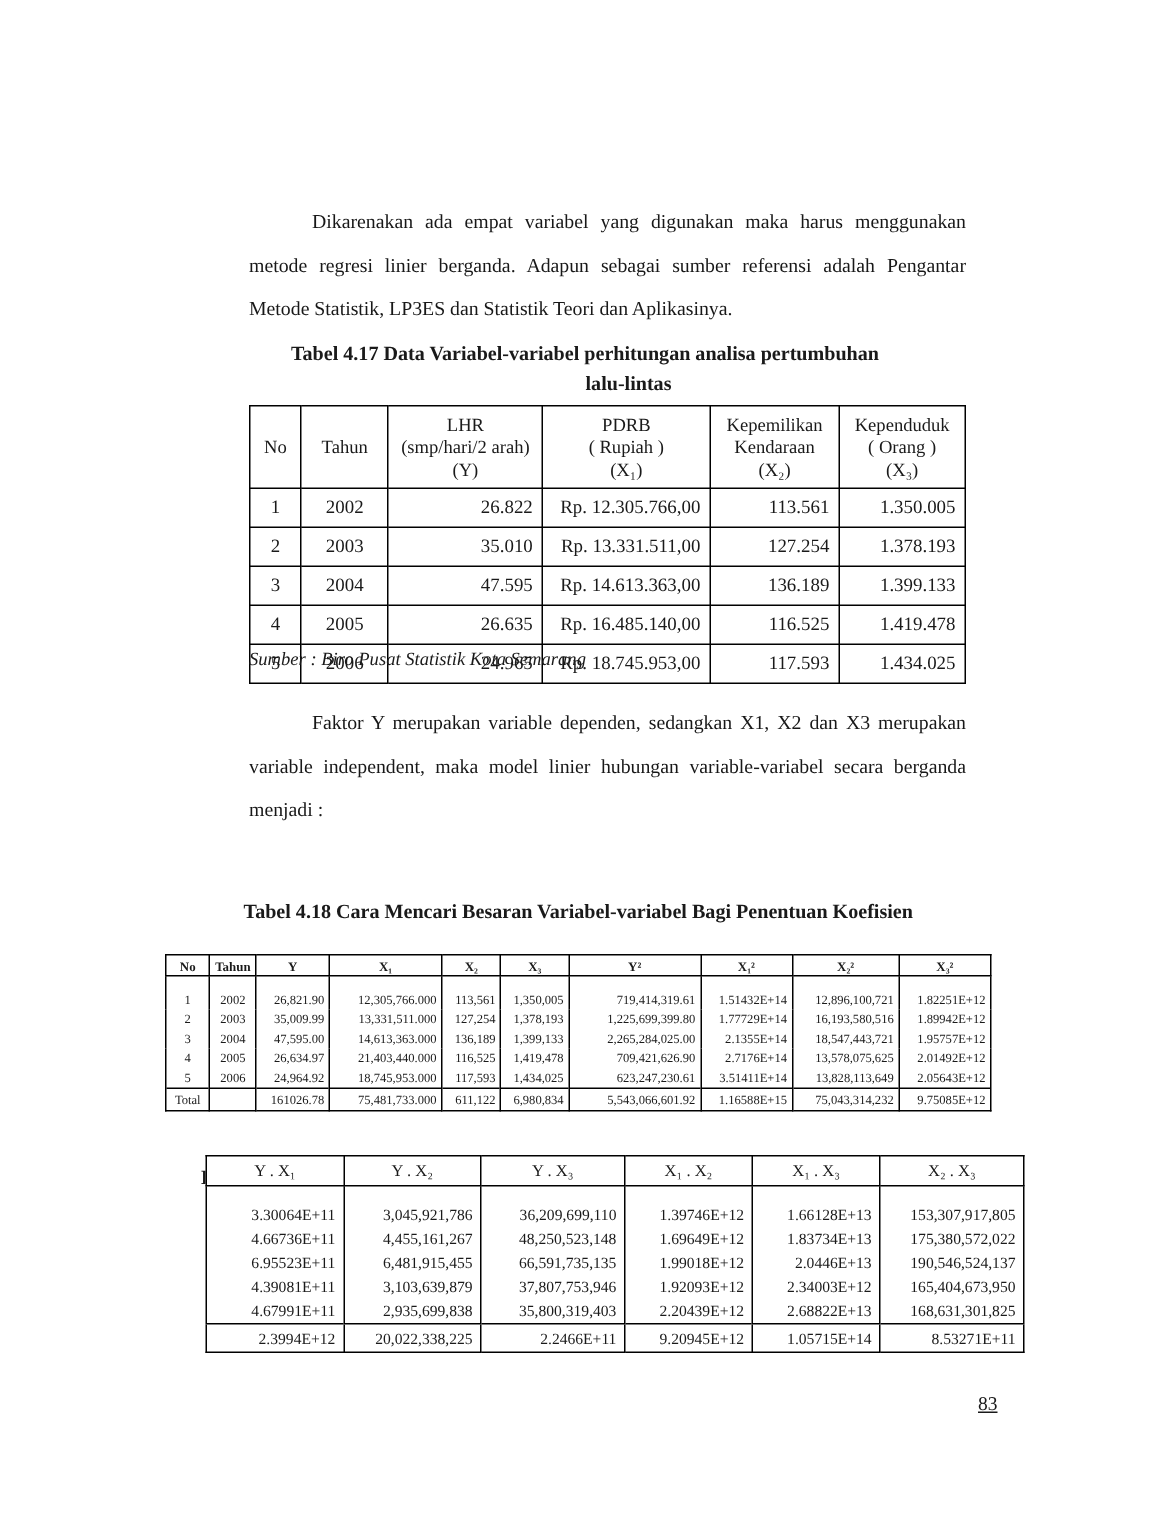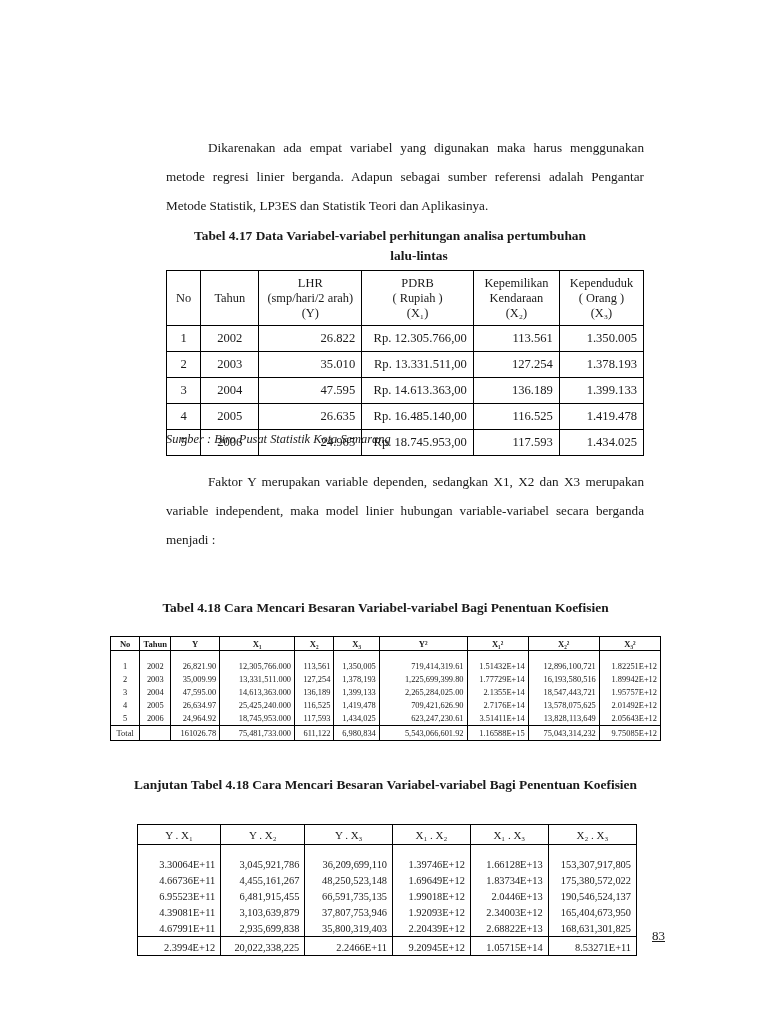--- a/index.html
+++ b/index.html
@@ -121,22 +121,22 @@
     border-bottom: 1px solid #000;
     padding-top: 1px;
   }
   #t418 tr:last-child td { border-bottom: 1px solid #000; }
   #t418 td.c { text-align: center; }
   #t418 td.r { text-align: right; }
 
   
   #t419 {
     left: 137px;
-    top: 824px;
-    width: 500px;
+    top: 770px;
+    width: 546px;
     font-size: 10.4px;
   }
   #t419 th {
     text-align: center;
     height: 19px;
     font-weight: normal;
     font-size: 11px;
     border-bottom: 1px solid #000;
   }
   #t419 td {
@@ -306,21 +306,21 @@
         <td class="r">1,399,133</td>
         <td class="r">2,265,284,025.00</td>
         <td class="r">2.1355E+14</td>
         <td class="r">18,547,443,721</td>
         <td class="r">1.95757E+12</td>
       </tr>
       <tr>
         <td class="c">4</td>
         <td class="c">2005</td>
         <td class="r">26,634.97</td>
-        <td class="r">25,425,240.000</td>
+        <td class="r">21,403,440.000</td>
         <td class="r">116,525</td>
         <td class="r">1,419,478</td>
         <td class="r">709,421,626.90</td>
         <td class="r">2.7176E+14</td>
         <td class="r">13,578,075,625</td>
         <td class="r">2.01492E+12</td>
       </tr>
       <tr>
         <td class="c">5</td>
         <td class="c">2006</td>

